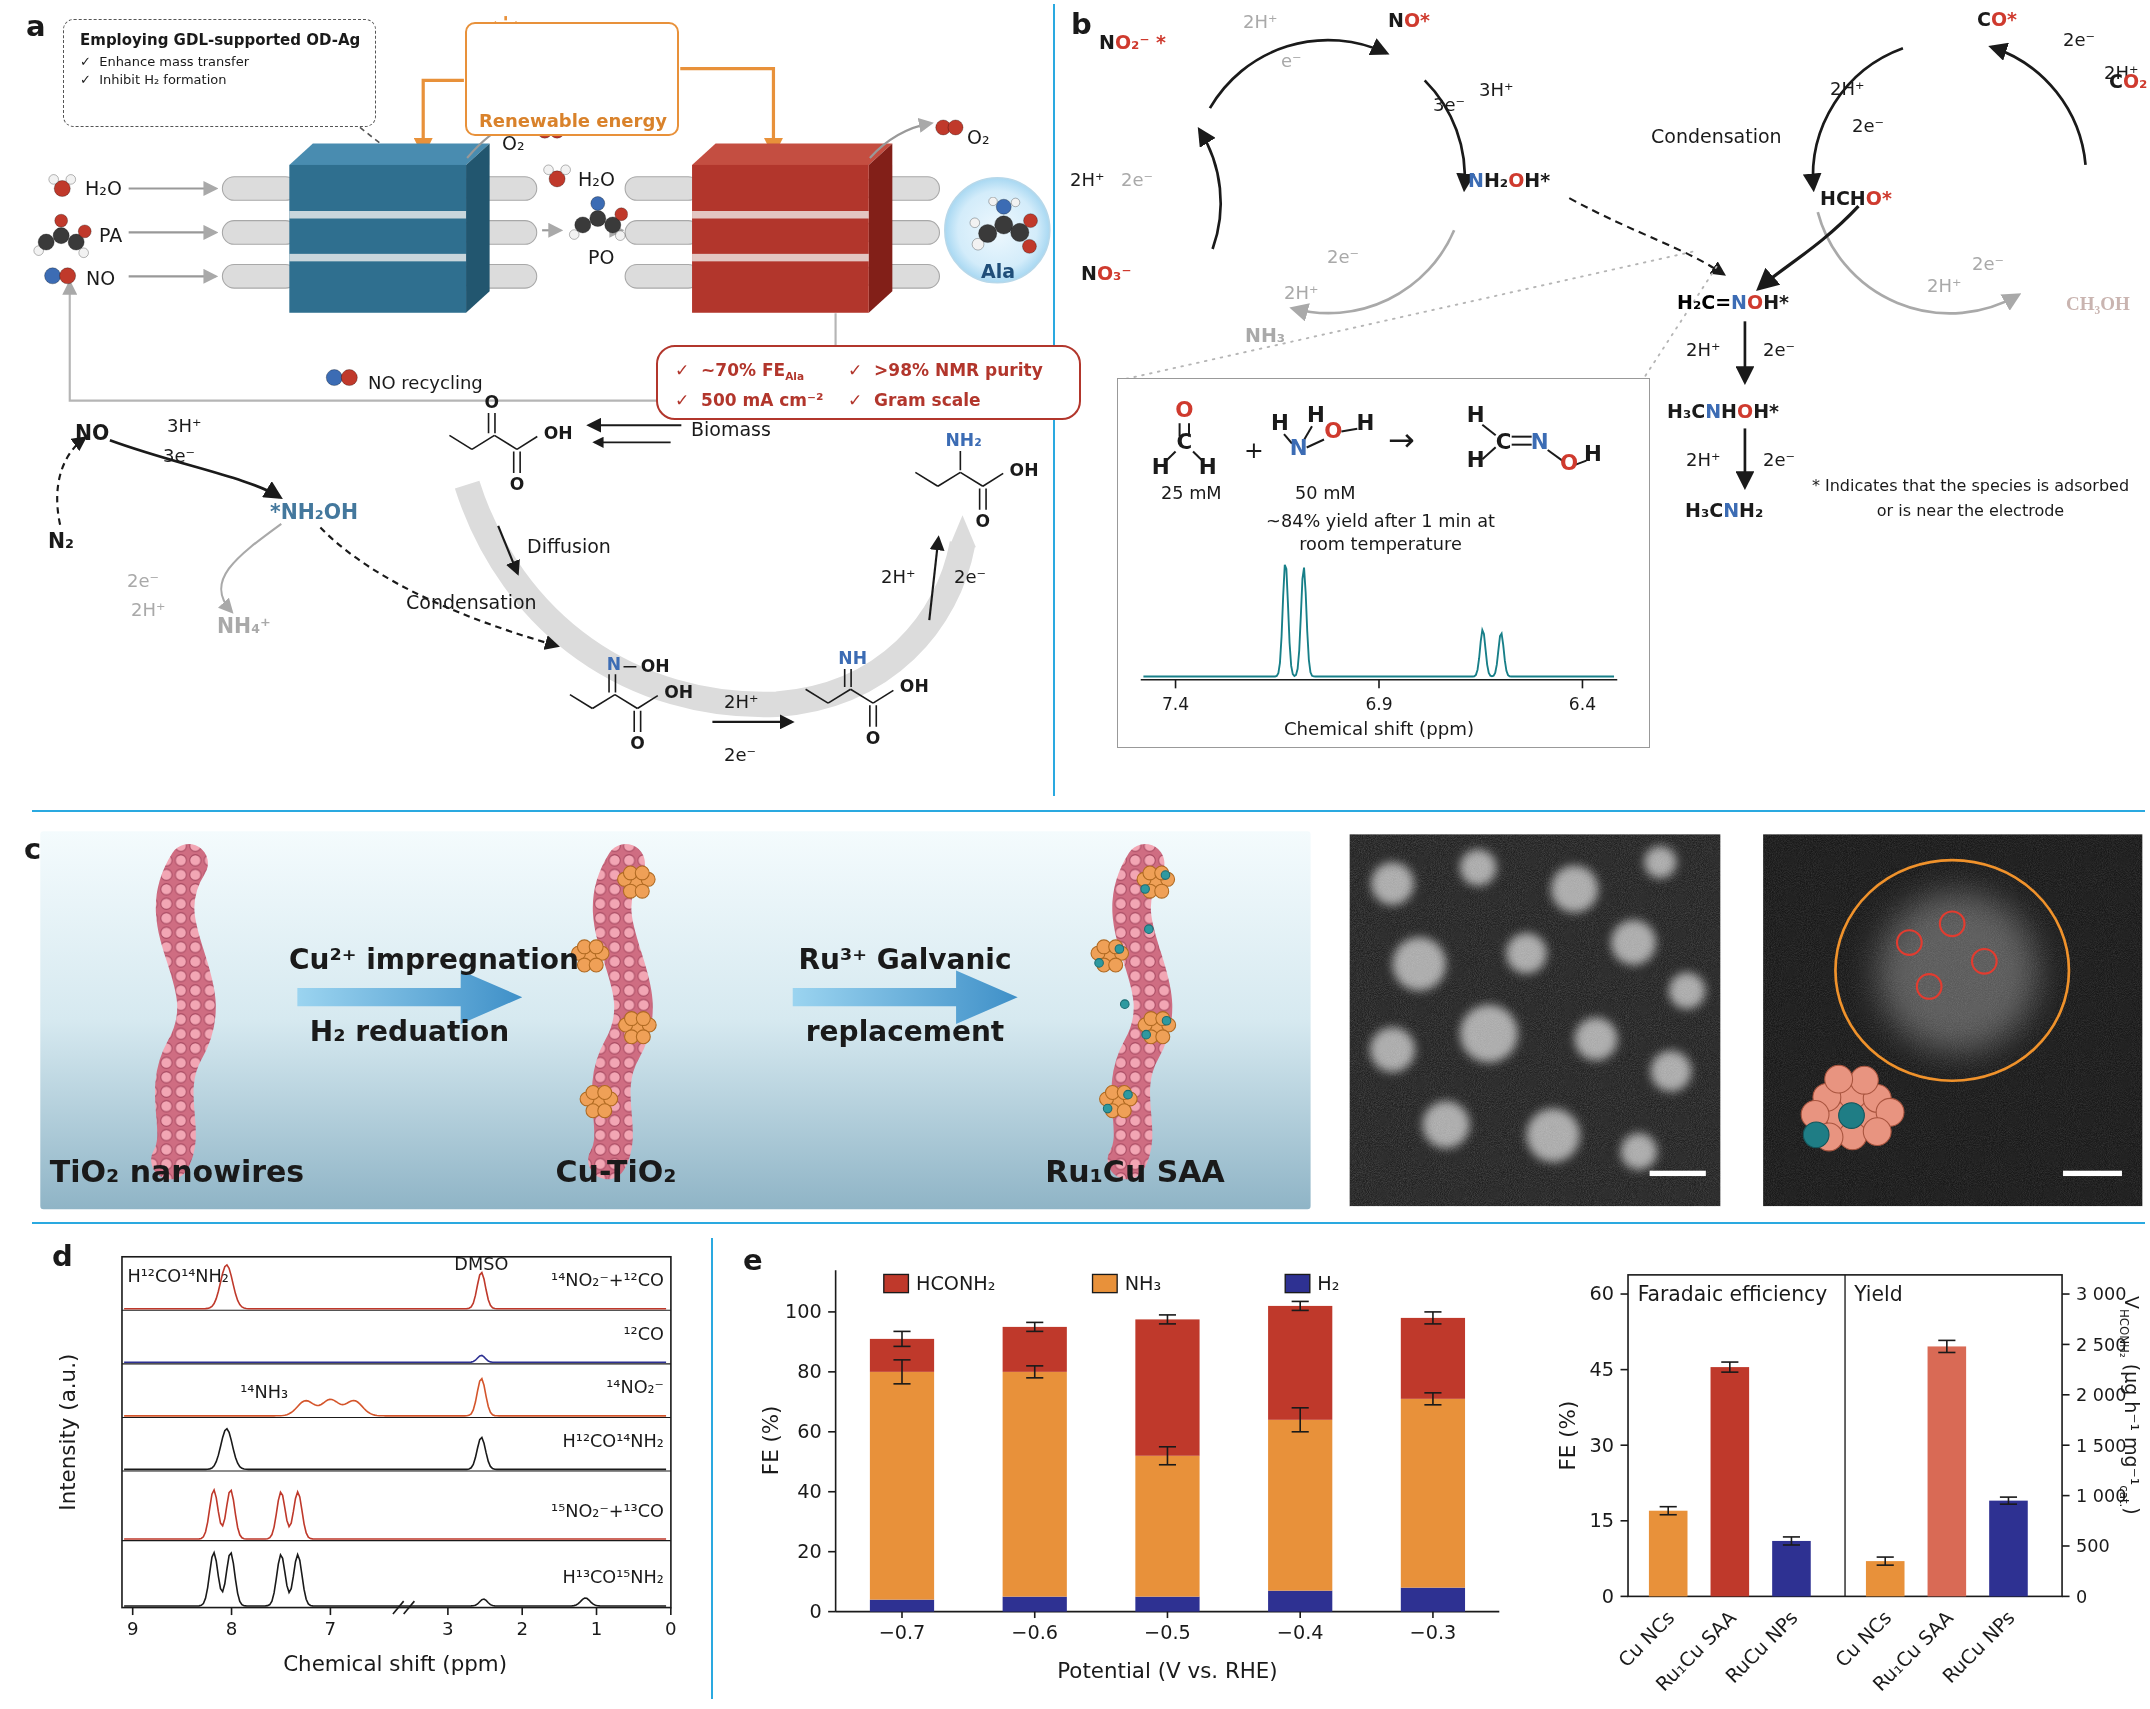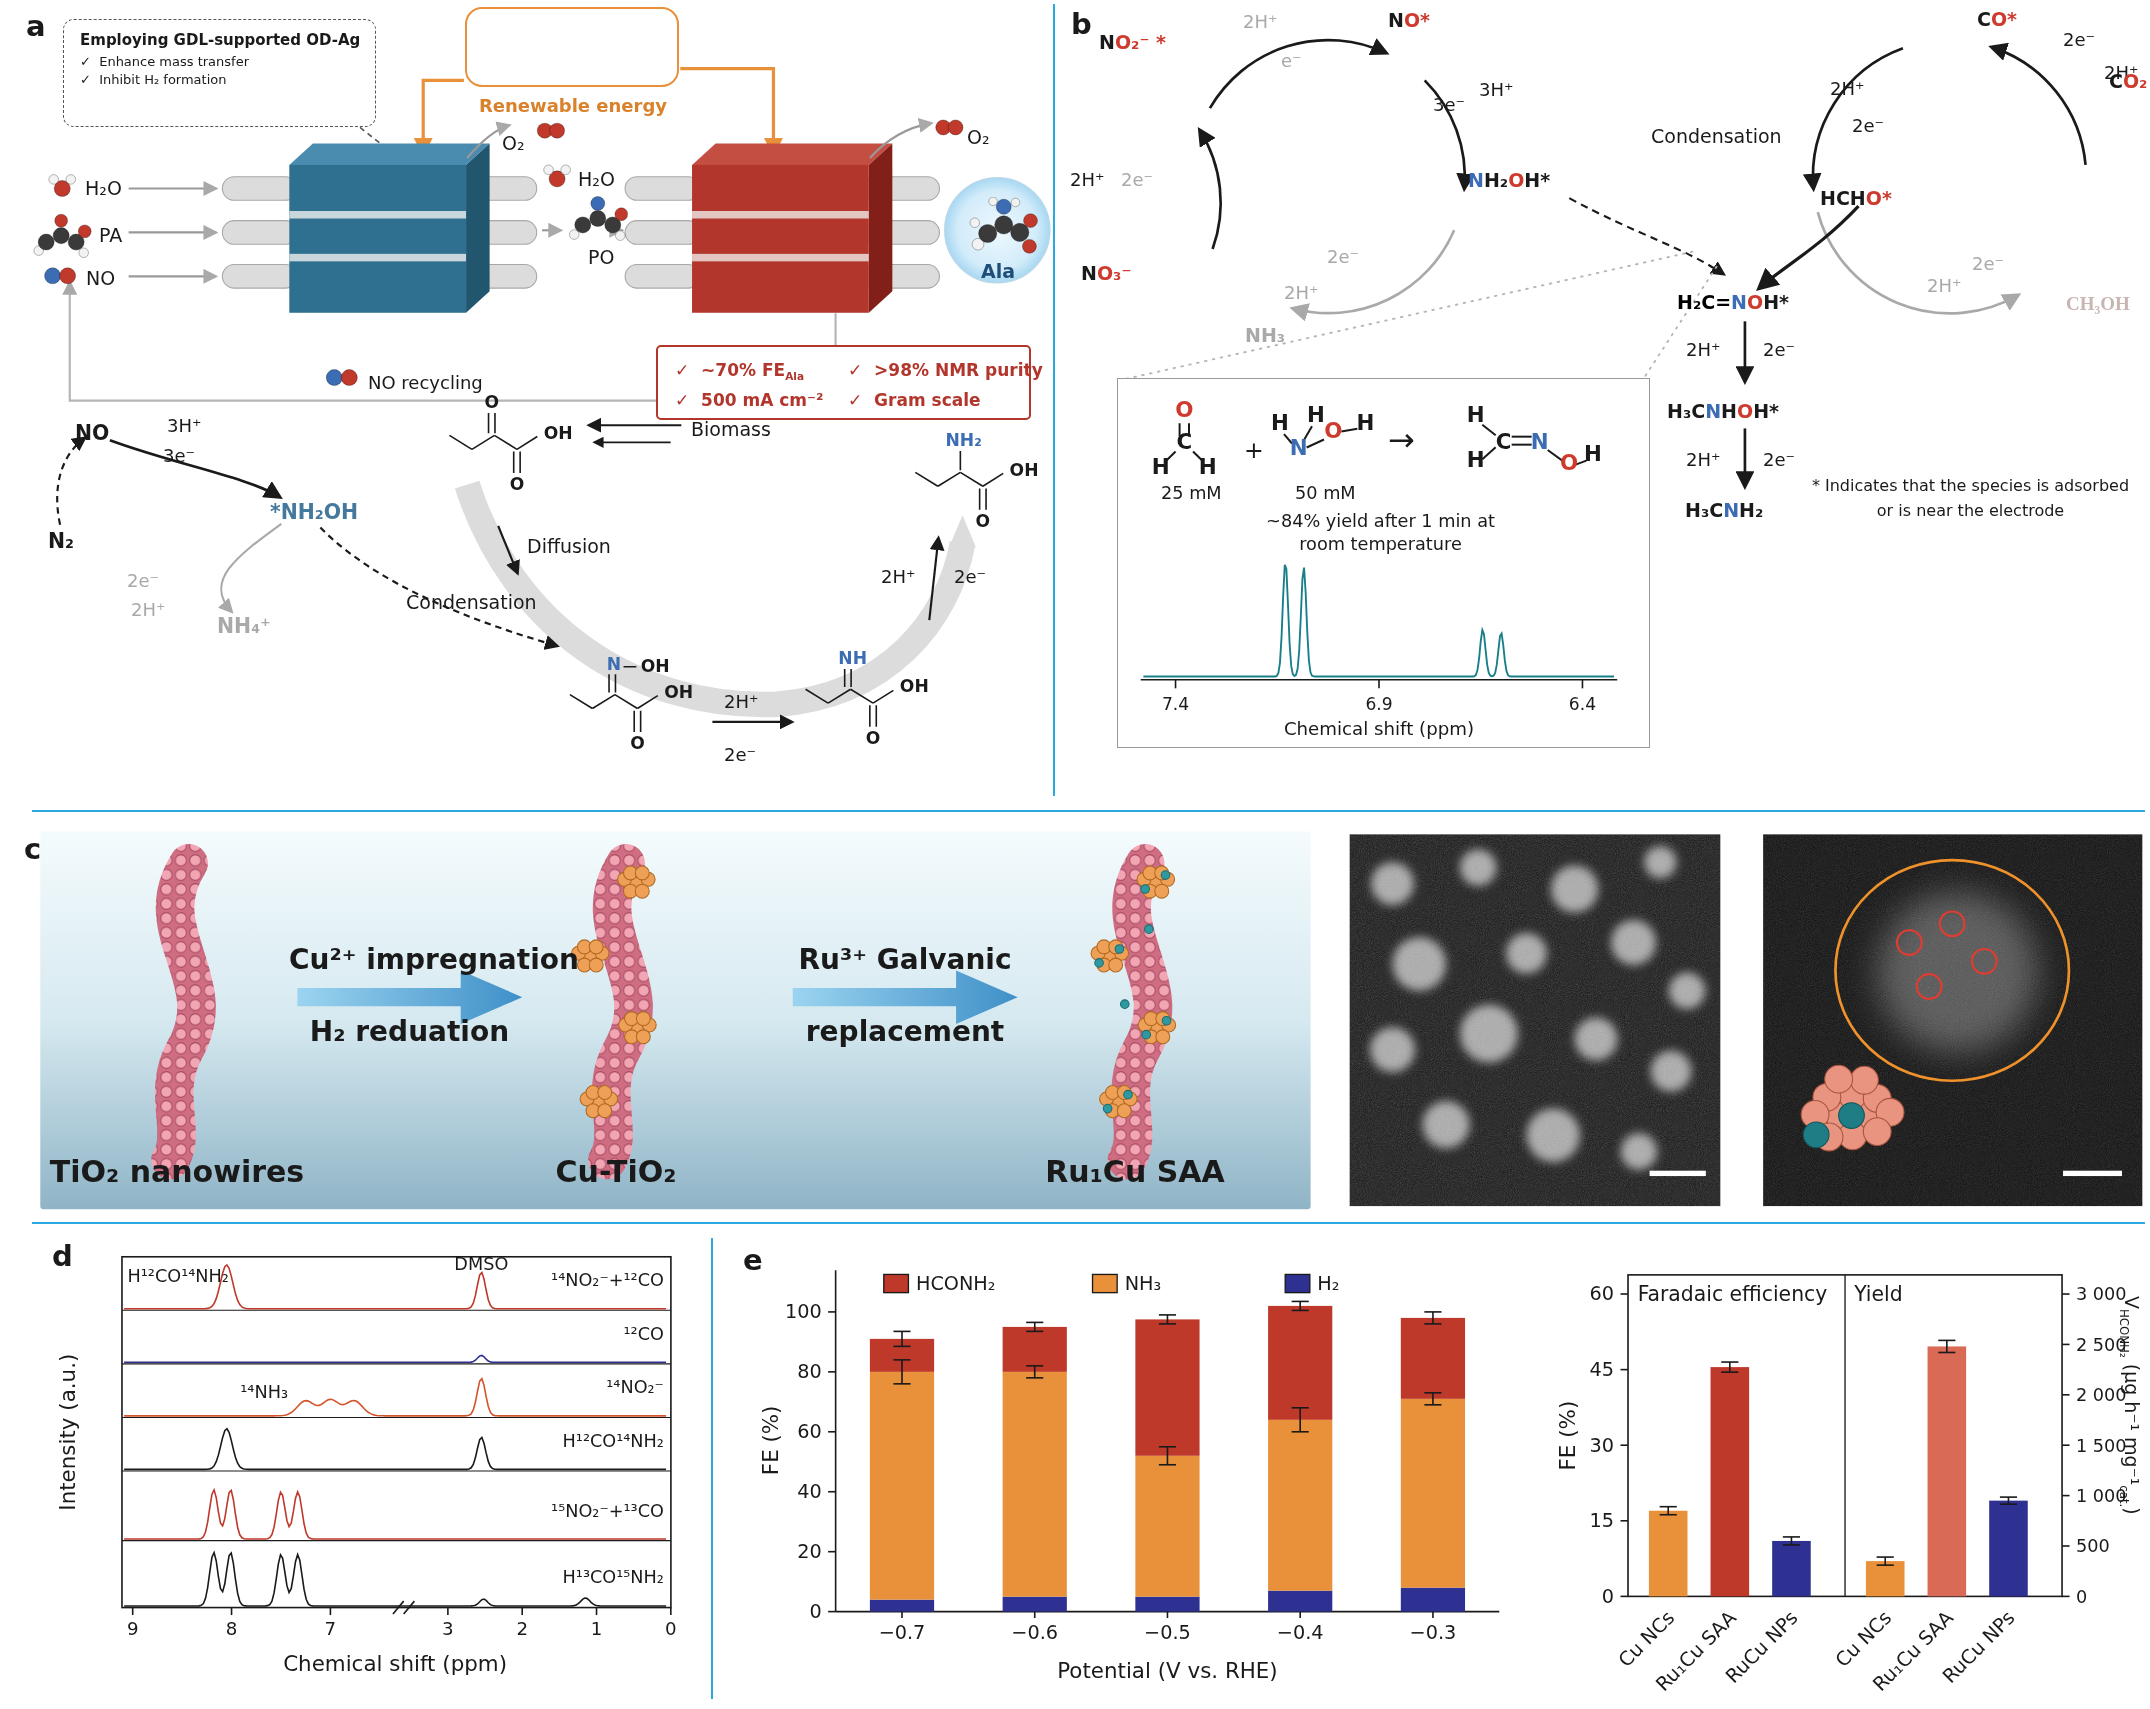--- a/index.html
+++ b/index.html
@@ -12,22 +12,22 @@
 .bold{font-weight:bold}.w600{font-weight:600}
 .gray{color:#a9a9a9}
 .plabel{position:absolute;font-size:29px;font-weight:bold;line-height:1}
 .sep{position:absolute;background:#2aa9e0}
 .ctr{text-align:center}
 svg text{font-family:"DejaVu Sans","Liberation Sans",sans-serif}
 sub{font-size:62%}
 .callout{position:absolute;left:63px;top:19px;width:313px;height:108px;border:1.6px dashed #555;border-radius:10.7px;background:#fff}
 .callout .t{margin:10.7px 0 5.4px 16px;font-size:15px;font-weight:bold}
 .callout .i{margin:3.2px 0 0 16px;font-size:13px}
-.renew{position:absolute;left:465px;top:7px;width:214px;height:80px;border:2.1px solid #e8913a;border-radius:17px;background:#fff}
-.metrics{position:absolute;left:656px;top:345px;width:375px;height:75px;border:2.1px solid #b2362c;border-radius:5px;background:#fff;color:#b2362c}
+.renew{position:absolute;left:465px;top:22px;width:214px;height:114px;border:2.1px solid #e8913a;border-radius:10px;background:#fff}
+.metrics{position:absolute;left:656px;top:345px;width:425px;height:75px;border:2.1px solid #b2362c;border-radius:19px;background:#fff;color:#b2362c}
 .metrics .m{position:absolute;font-size:17px;font-weight:600;white-space:nowrap}
 .pobox{position:absolute;left:615px;top:522px;width:240px;height:63px;border:2.1px dotted #333;border-radius:14px;background:#fff;text-align:center;padding-top:8.6px}
 .pobox div{font-size:17.7px;line-height:1.3}
 .insetbox{position:absolute;left:1117px;top:378px;width:533px;height:370px;border:1.6px solid #999;background:#fff}
 .seg{position:absolute;white-space:nowrap}
 .chart-host{position:absolute}
 .rotlabel{position:absolute;transform-origin:left top;transform:rotate(90deg);font-size:19px;white-space:nowrap}
 </style>
 </head>
 <body>

